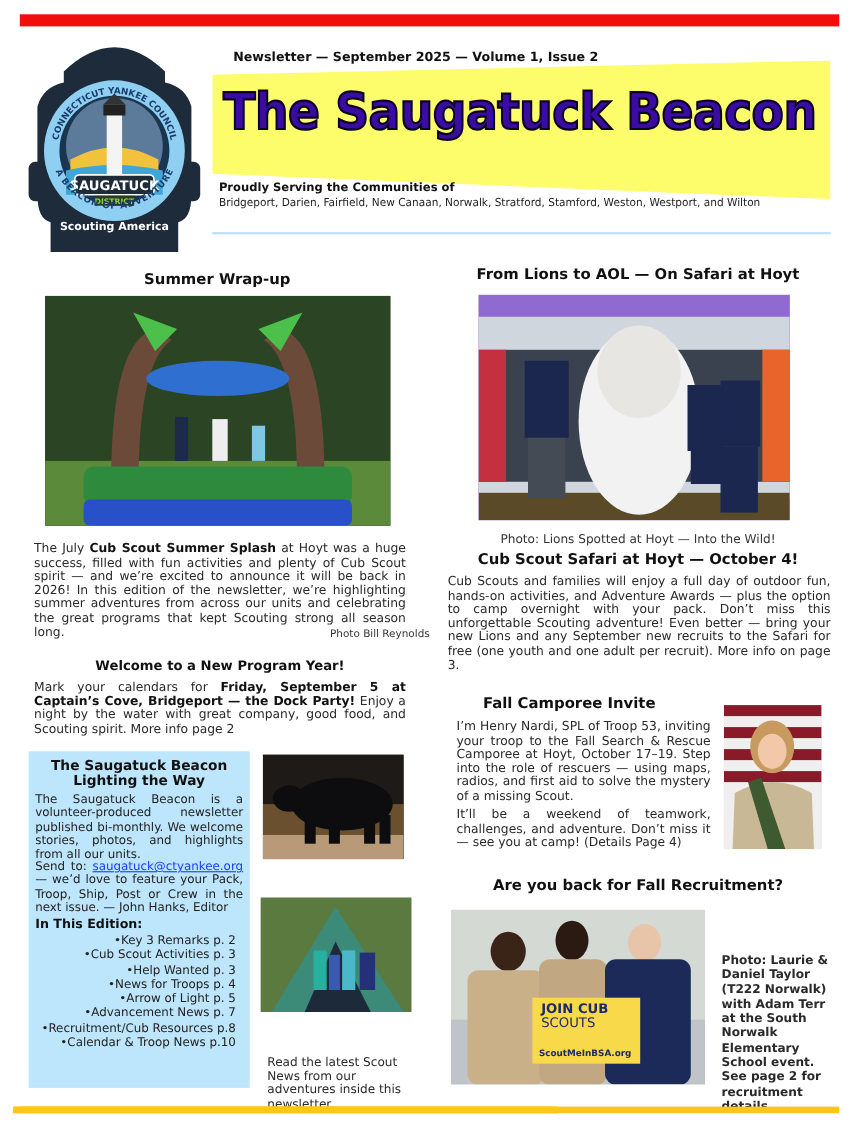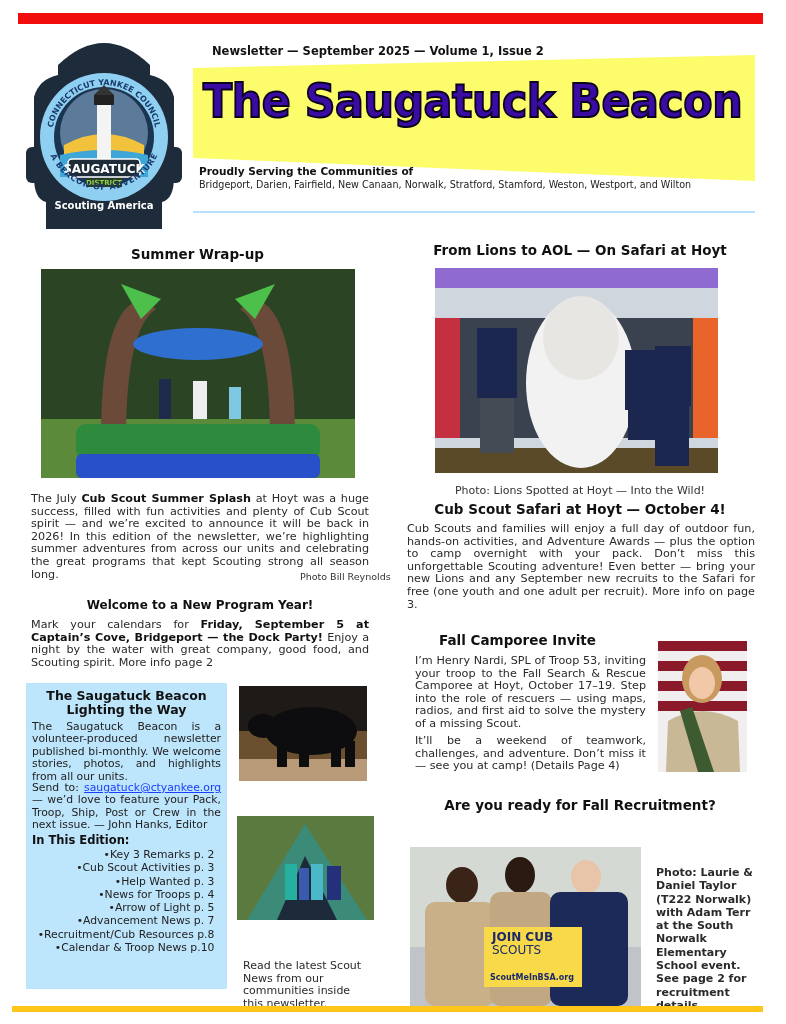--- a/index.html
+++ b/index.html
@@ -141,21 +141,21 @@
   <svg width="137" height="104" viewBox="0 0 137 104">
     <rect width="137" height="104" fill="#5a7a40"></rect>
     <polygon points="10,104 68,8 130,104" fill="#3c8a78"></polygon>
     <polygon points="40,104 68,40 100,104" fill="#1d2a3a"></polygon>
     <rect x="48" y="48" width="12" height="36" fill="#25b0a0"></rect>
     <rect x="62" y="52" width="10" height="32" fill="#3a5ab0"></rect>
     <rect x="74" y="48" width="12" height="36" fill="#4ab8c8"></rect>
     <rect x="90" y="50" width="14" height="34" fill="#24307a"></rect>
   </svg>
 </div>
-<div class="caption" style="left:243px; top:928px; width:128px;">Read the latest Scout News from our communities inside this newsletter.</div>
+<div class="caption" style="left:243px; top:928px; width:128px;">Read the latest Scout News from our adventures inside this newsletter.</div>
 
 <h2 class="sec" style="left:420px; top:242px; width:320px;">From Lions to AOL — On Safari at Hoyt</h2>
 <div class="photo" style="left:435px; top:268px; width:283px; height:205px; background:#9a7ac0;">
   <svg width="283" height="205" viewBox="0 0 283 205">
     <rect width="283" height="20" fill="#8f6ad0"></rect>
     <rect y="20" width="283" height="165" fill="#cfd6de"></rect>
     <rect y="50" width="283" height="120" fill="#3a4250"></rect>
     <rect x="0" y="50" width="25" height="120" fill="#c43040"></rect>
     <rect x="258" y="50" width="25" height="120" fill="#e8642a"></rect>
     <rect y="180" width="283" height="25" fill="#5a4a28"></rect>
@@ -183,22 +183,22 @@
     <rect y="20" width="89" height="10" fill="#8a1a2a"></rect>
     <rect y="40" width="89" height="10" fill="#8a1a2a"></rect>
     <rect y="60" width="89" height="10" fill="#8a1a2a"></rect>
     <ellipse cx="44" cy="38" rx="20" ry="24" fill="#c99a60"></ellipse>
     <ellipse cx="44" cy="42" rx="13" ry="16" fill="#f2c9a8"></ellipse>
     <path d="M8 131 L10 80 Q44 60 80 80 L82 131 Z" fill="#c8b896"></path>
     <path d="M22 70 L40 131 L56 131 L34 66 Z" fill="#3e5a30"></path>
   </svg>
 </div>
 
-<h2 class="sec" style="left:420px; top:797px; width:320px;">Are you ready for Fall Recruitment?</h2>
-<div class="photo" style="left:410px; top:827px; width:231px; height:159px; background:#d8dcd8;margin-top:20px;">
+<h2 class="sec" style="left:420px; top:797px; width:320px;">Are you back for Fall Recruitment?</h2>
+<div class="photo" style="left:410px; top:827px; width:231px; height:159px; background:#d8dcd8;">
   <svg width="231" height="159" viewBox="0 0 231 159">
     <rect width="231" height="159" fill="#d5d9d4"></rect>
     <rect y="100" width="231" height="59" fill="#c0c4c8"></rect>
     <ellipse cx="52" cy="38" rx="16" ry="18" fill="#3a2418"></ellipse>
     <rect x="15" y="55" width="70" height="104" rx="10" fill="#c9b088"></rect>
     <ellipse cx="110" cy="28" rx="15" ry="18" fill="#2a1a12"></ellipse>
     <rect x="80" y="45" width="62" height="114" rx="10" fill="#c2a882"></rect>
     <ellipse cx="176" cy="30" rx="15" ry="17" fill="#e8c4a8"></ellipse>
     <rect x="140" y="45" width="78" height="114" rx="10" fill="#1c2a5a"></rect>
     <rect x="74" y="80" width="98" height="60" fill="#f7d94a"></rect>

